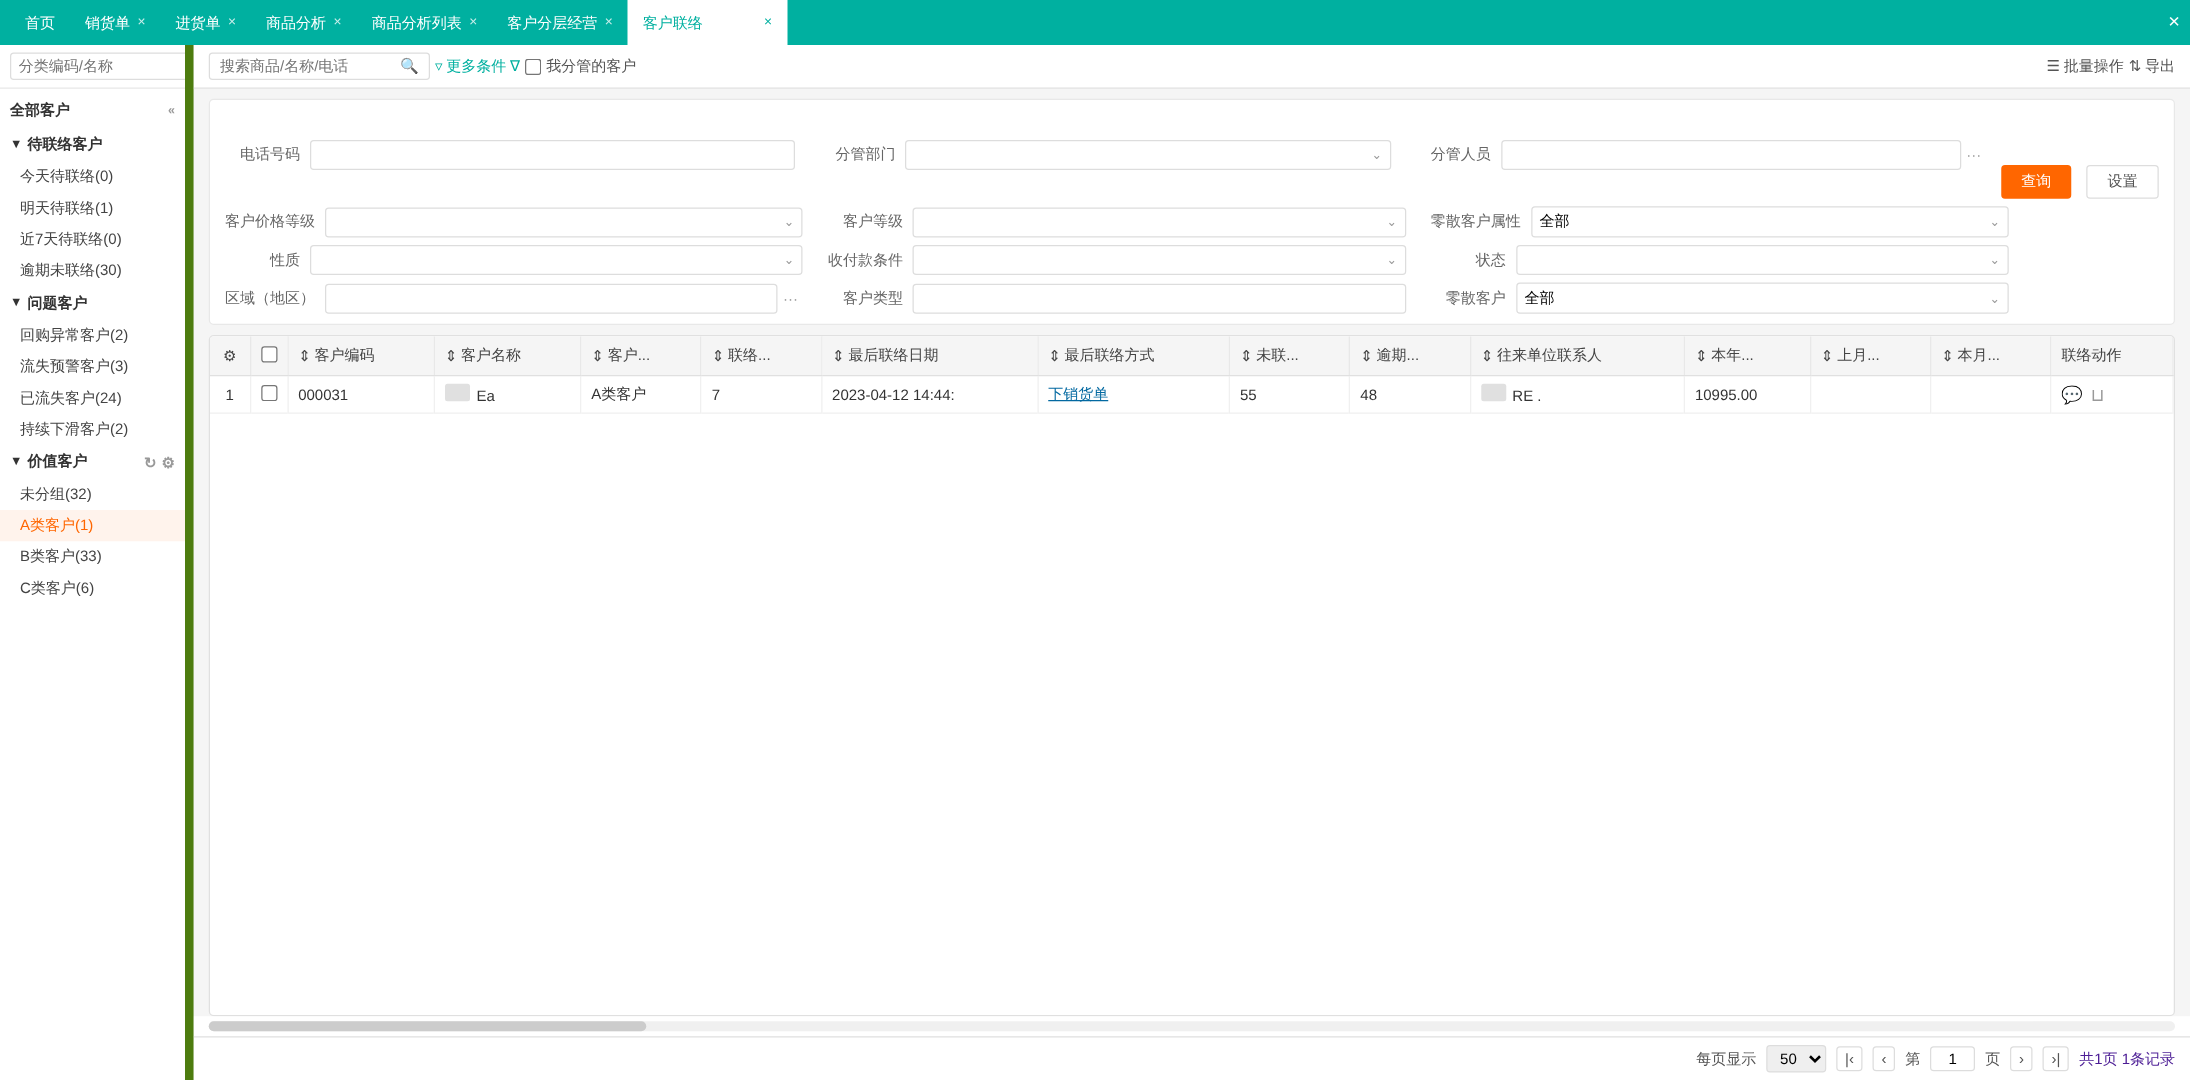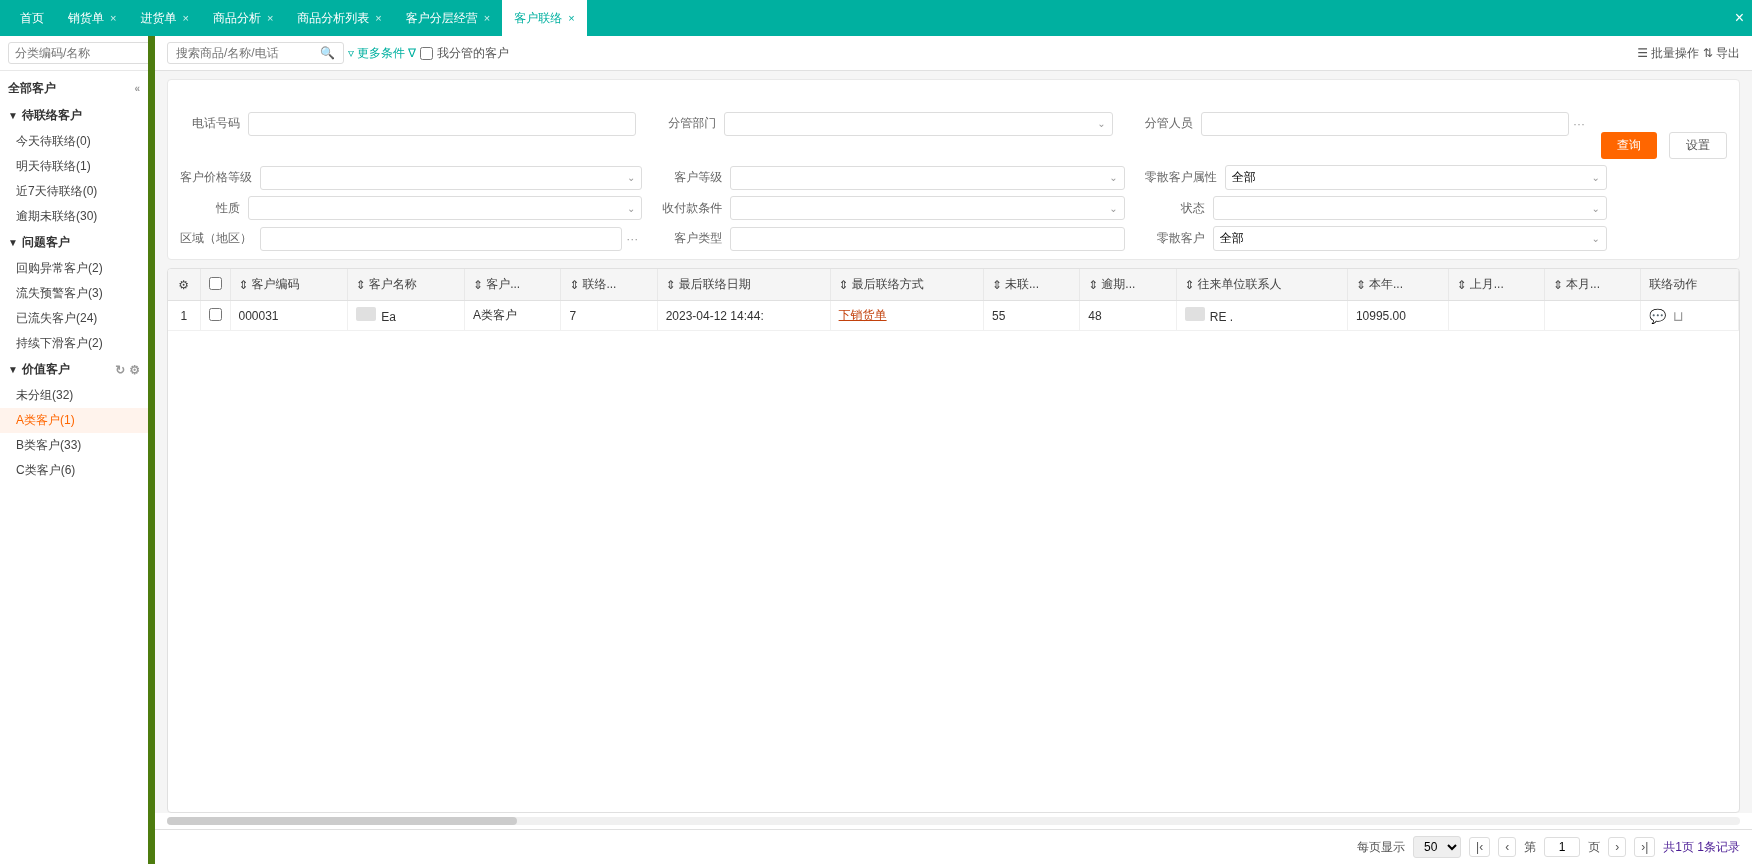--- a/index.html
+++ b/index.html
@@ -7,21 +7,21 @@
 
     
     .top-nav {
       display: flex; align-items: center; background: #00b0a0; height: 36px; padding: 0 8px;
     }
     .top-nav .nav-item {
       display: flex; align-items: center; padding: 0 12px; height: 36px; color: #fff; cursor: pointer;
       font-size: 13px; white-space: nowrap;
     }
     .top-nav .nav-item.active {
-      background: #fff; color: #00b0a0;
+      background: #fff; color: #00b0a0; gap: 43px;
     }
     .top-nav .nav-item .close-icon {
       margin-left: 6px; font-size: 11px; color: rgba(255,255,255,0.8);
     }
     .top-nav .nav-item.active .close-icon { color: #00b0a0; }
     .top-nav .spacer { flex: 1; }
     .top-nav .global-close { color: #fff; font-size: 16px; cursor: pointer; }
 
     
     .main-layout { display: flex; height: calc(864px - 36px); }
@@ -105,21 +105,21 @@
     thead tr { background: #f5f5f5; }
     thead th {
       padding: 7px 8px; text-align: left; border-bottom: 1px solid #e0e0e0; border-right: 1px solid #e8e8e8;
       font-weight: normal; color: #444; white-space: nowrap; position: relative;
     }
     thead th .col-header { display: flex; align-items: center; gap: 3px; }
     tbody tr { border-bottom: 1px solid #f0f0f0; }
     tbody td { padding: 6px 8px; border-right: 1px solid #f0f0f0; color: #333; white-space: nowrap; }
     .gear-col { width: 32px; text-align: center; }
     .check-col { width: 30px; text-align: center; }
-    .link-text { color: #c2410c; text-decoration: underline; cursor: pointer; }
+    .link-text { color: #0369a1; text-decoration: underline; cursor: pointer; }
     .action-icons { display: flex; gap: 6px; align-items: center; }
     .action-icon { color: #999; cursor: pointer; font-size: 14px; }
 
     
     .footer {
       display: flex; align-items: center; justify-content: flex-end; padding: 6px 12px;
       background: #fff; border-top: 1px solid #e0e0e0; gap: 8px;
     }
     .footer .page-label { color: #555; }
     .footer .page-size-select { border: 1px solid #ddd; border-radius: 3px; padding: 2px 6px; }

